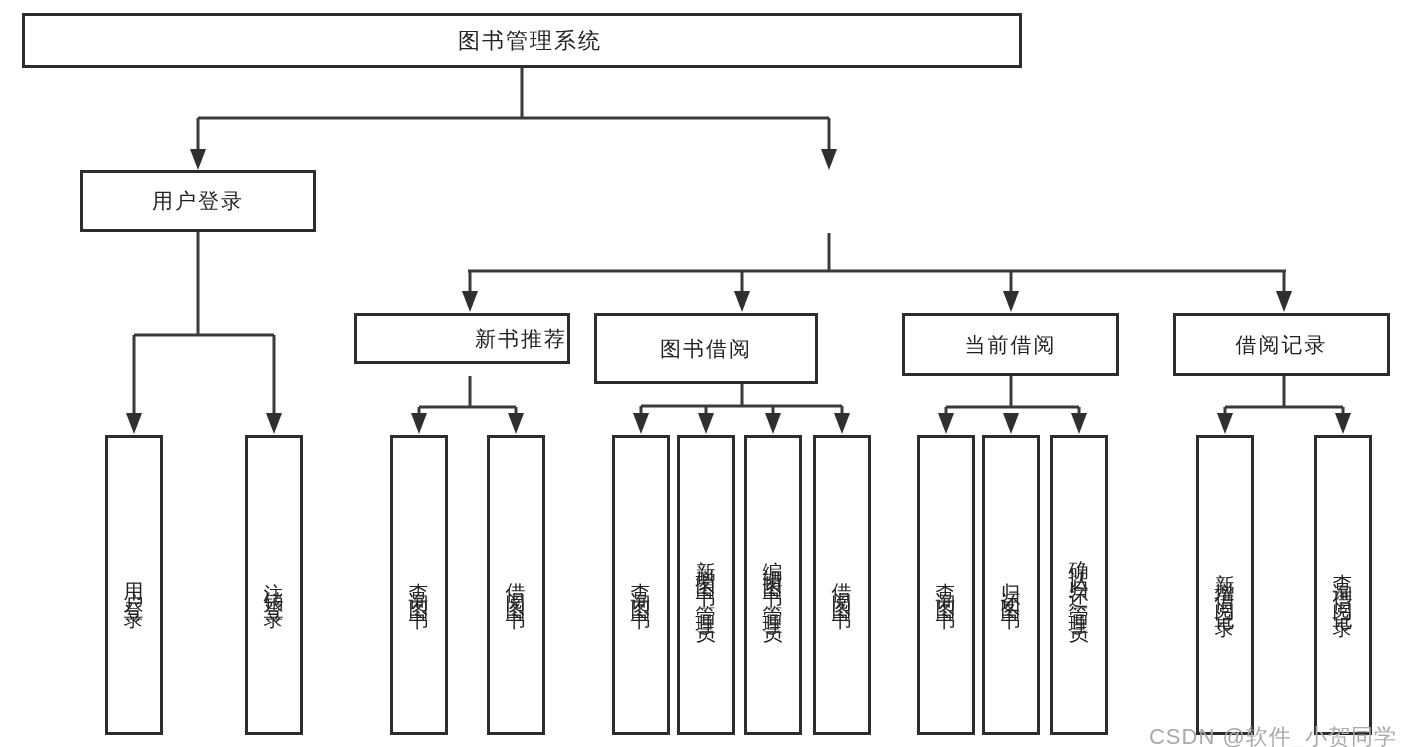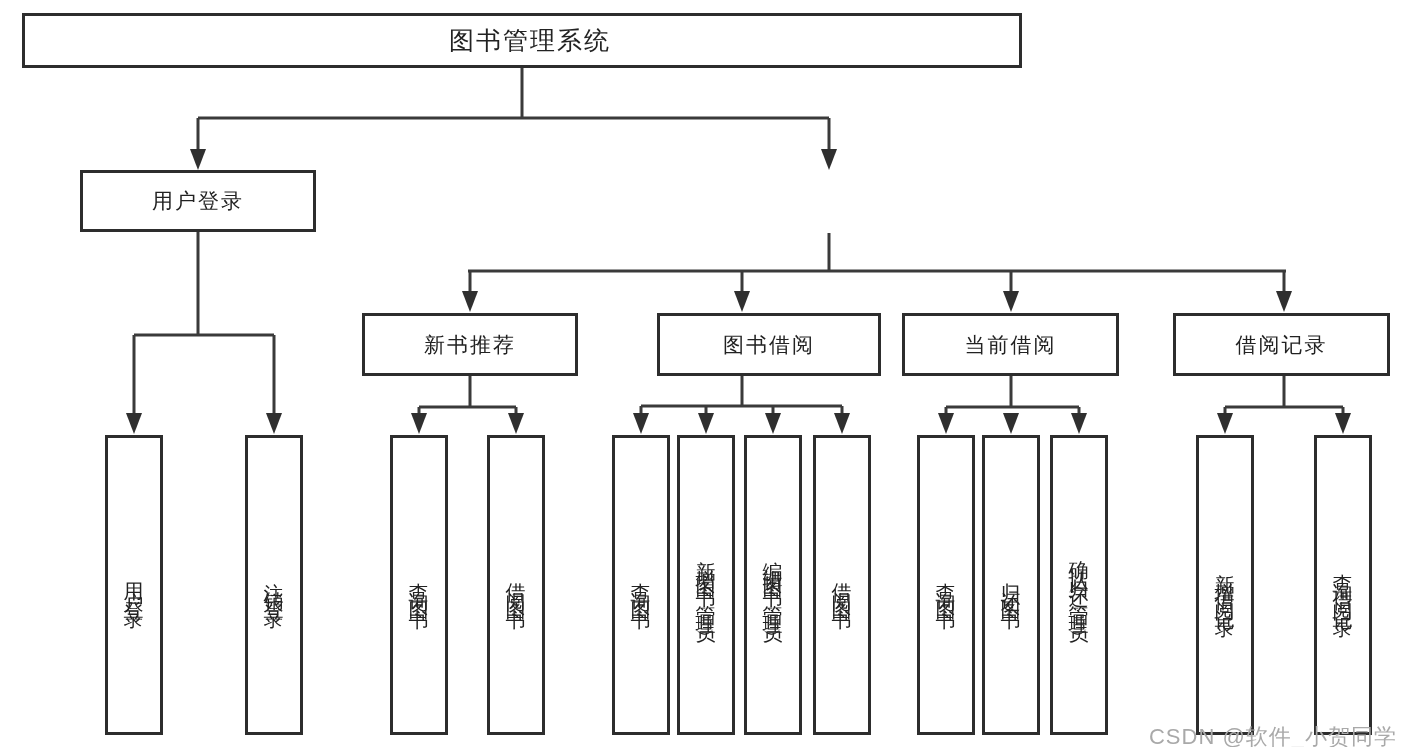--- a/index.html
+++ b/index.html
@@ -35,21 +35,21 @@
     border: 3px solid #2d2d2d;
     display: flex;
     align-items: center;
     justify-content: center;
     font-size: 21px;
     letter-spacing: 2px;
     color: #222222;
     z-index: 2;
     white-space: nowrap;
   }
-  .node.root { font-size: 25px; padding-left: 16px; }
+  .node.root { font-size: 22px; padding-left: 16px; }
 
   .leaf {
     position: absolute;
     top: 435px;
     width: 58px;
     height: 300px;
     background: #ffffff;
     border: 3px solid #2d2d2d;
     display: flex;
     align-items: center;
@@ -60,22 +60,22 @@
     letter-spacing: 0.45em;
     color: #222222;
     z-index: 2;
     line-height: 1;
   }
 
   
   .pos-root   { left: 22px;   top: 13px;  width: 1000px; height: 55px; }
   .pos-login  { left: 80px;   top: 170px; width: 236px;  height: 62px; }
   .pos-mgmt   { left: 711px;  top: 170px; width: 236px;  height: 63px; }
-  .pos-newrec { left: 362px;  top: 313px; width: 216px;  height: 63px; }
-  .pos-borrow { left: 657px;  top: 313px; width: 224px;  height: 63px; }
+  .pos-newrec { left: 354px;  top: 313px; width: 216px;  height: 51px; justify-content: flex-end; }
+  .pos-borrow { left: 594px;  top: 313px; width: 224px;  height: 71px; }
   .pos-cur    { left: 902px;  top: 313px; width: 217px;  height: 63px; }
   .pos-rec    { left: 1173px; top: 313px; width: 217px;  height: 63px; }
 
   
   .pos-l1a { left: 105px; }  .pos-l1b { left: 245px; }
   .pos-l2a { left: 390px; }  .pos-l2b { left: 487px; }
   .pos-l3a { left: 612px; }  .pos-l3b { left: 677px; }
   .pos-l3c { left: 744px; }  .pos-l3d { left: 813px; }
   .pos-l4a { left: 917px; }  .pos-l4b { left: 982px; }  .pos-l4c { left: 1050px; }
   .pos-l5a { left: 1196px; } .pos-l5b { left: 1314px; }

